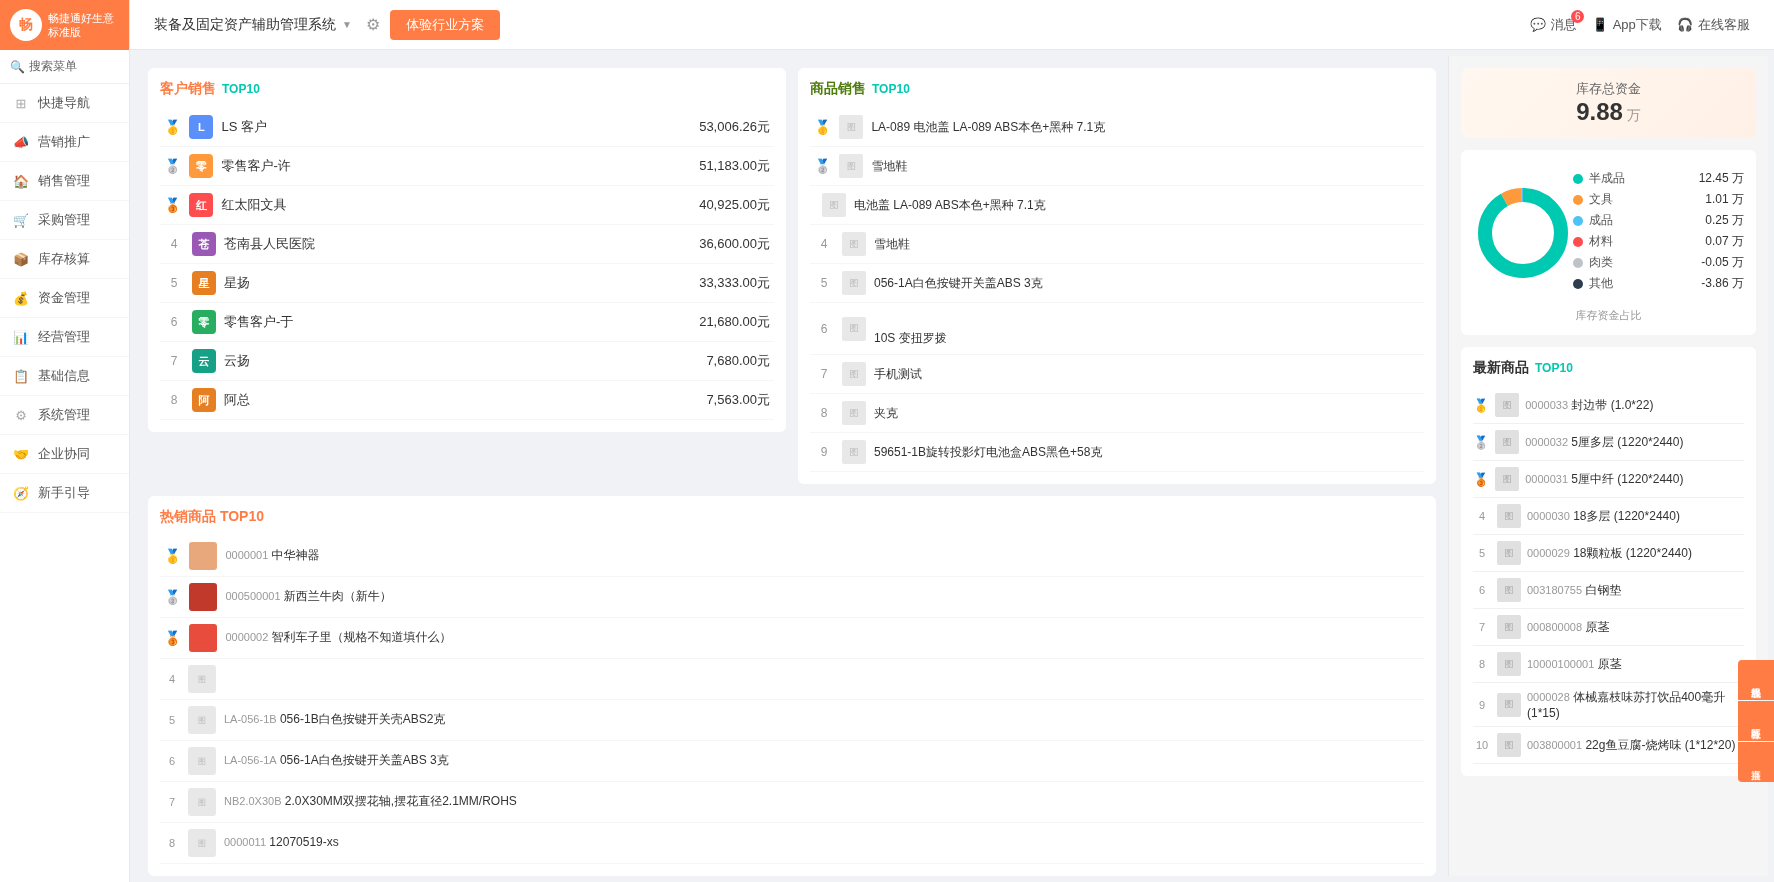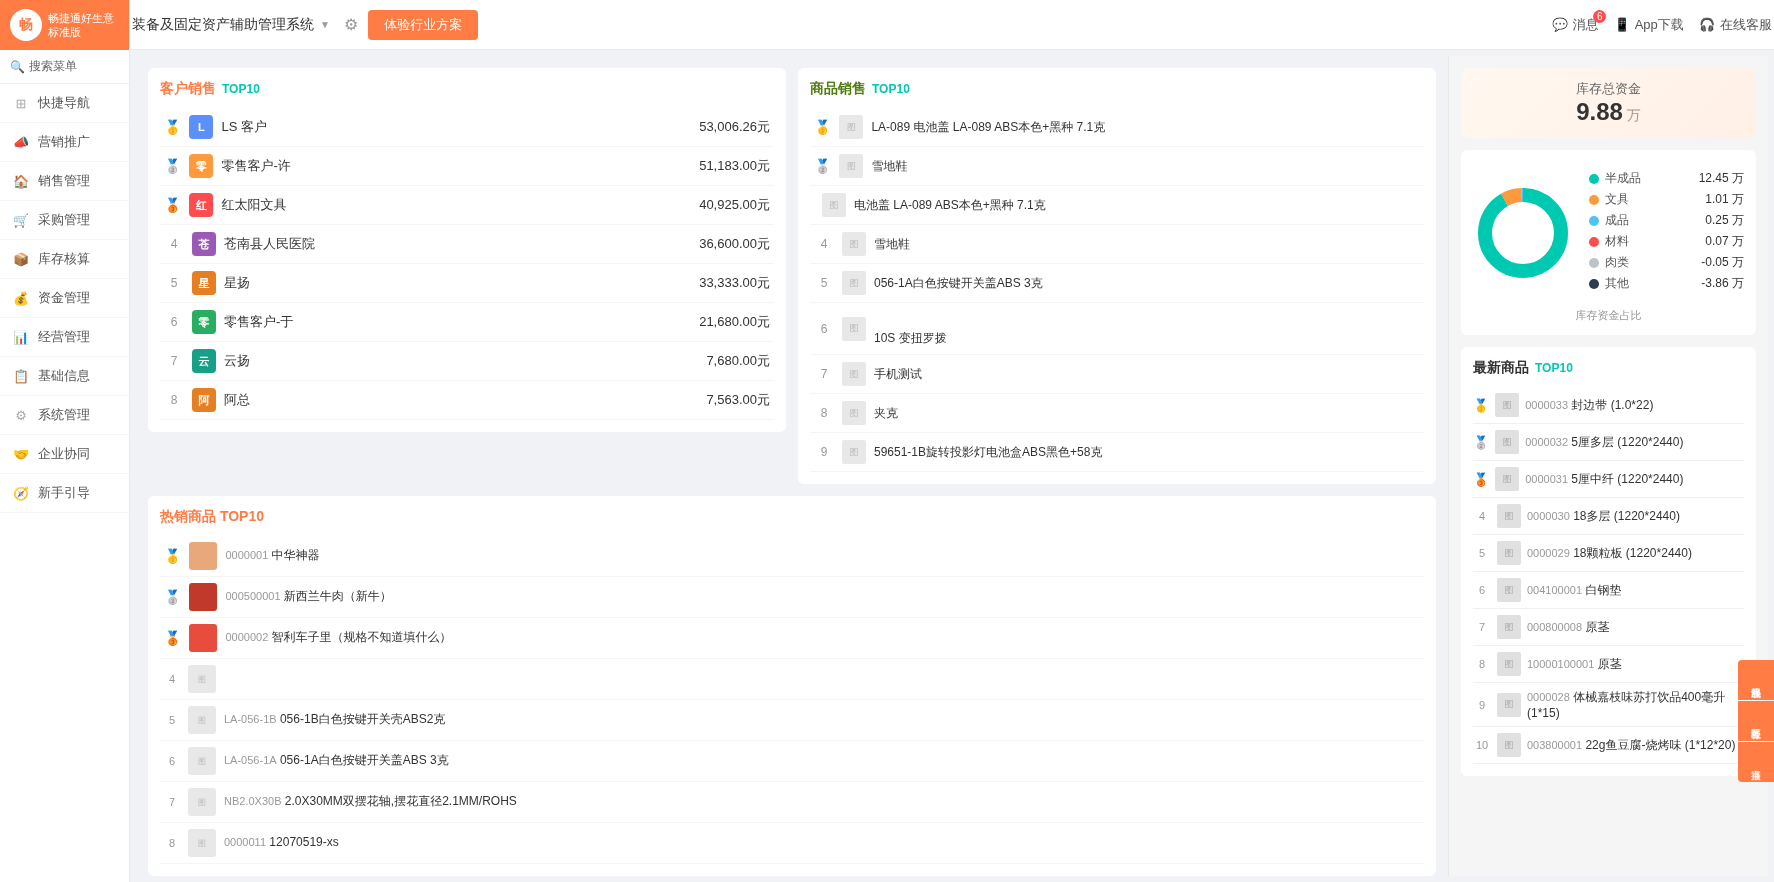--- a/index.html
+++ b/index.html
@@ -62,21 +62,21 @@
       flex-direction: column;
       overflow: hidden;
     }
 
     
     .topbar {
       background: #fff;
       height: 50px;
       display: flex;
       align-items: center;
-      padding: 0 2px;
+      padding: 0 24px;
       border-bottom: 1px solid #e8e8e8;
       gap: 10px;
     }
     .system-selector {
       display: flex; align-items: center; gap: 6px;
       font-size: 14px; color: #333;
       cursor: pointer;
     }
     .chevron-down { color: #999; font-size: 10px; }
     .gear-icon { color: #999; font-size: 16px; cursor: pointer; margin-left: 4px; }
@@ -184,21 +184,20 @@
       background: #e8e8e8;
       border-radius: 2px;
       display: flex; align-items: center; justify-content: center;
       color: #bbb; font-size: 9px;
     }
 
     
     .chart-area {
       display: flex;
       align-items: center;
-      gap: 16px;
       padding: 8px 0;
     }
     .donut-svg { flex-shrink: 0; }
     .legend-items { flex: 1; }
     .legend-item {
       display: flex; align-items: center; gap: 6px;
       margin-bottom: 4px; font-size: 12px; color: #555;
     }
     .legend-dot {
       width: 10px; height: 10px; border-radius: 50%; flex-shrink: 0;
@@ -685,21 +684,21 @@
     <div class="rp-placeholder">图</div>
     <div class="rp-info">
       <span style="color:#999;font-size:11px;">0000029</span>
       <span>  18颗粒板 (1220*2440)</span>
     </div>
   </div>
             <div class="rp-item">
     <span class="rp-rank">6</span>
     <div class="rp-placeholder">图</div>
     <div class="rp-info">
-      <span style="color:#999;font-size:11px;">004100001</span>
+      <span style="color:#999;font-size:11px;">003180755</span>
       <span>  白钢垫</span>
     </div>
   </div>
             <div class="rp-item">
     <span class="rp-rank">7</span>
     <div class="rp-placeholder">图</div>
     <div class="rp-info">
       <span style="color:#999;font-size:11px;">000800008</span>
       <span>  原茎</span>
     </div>

